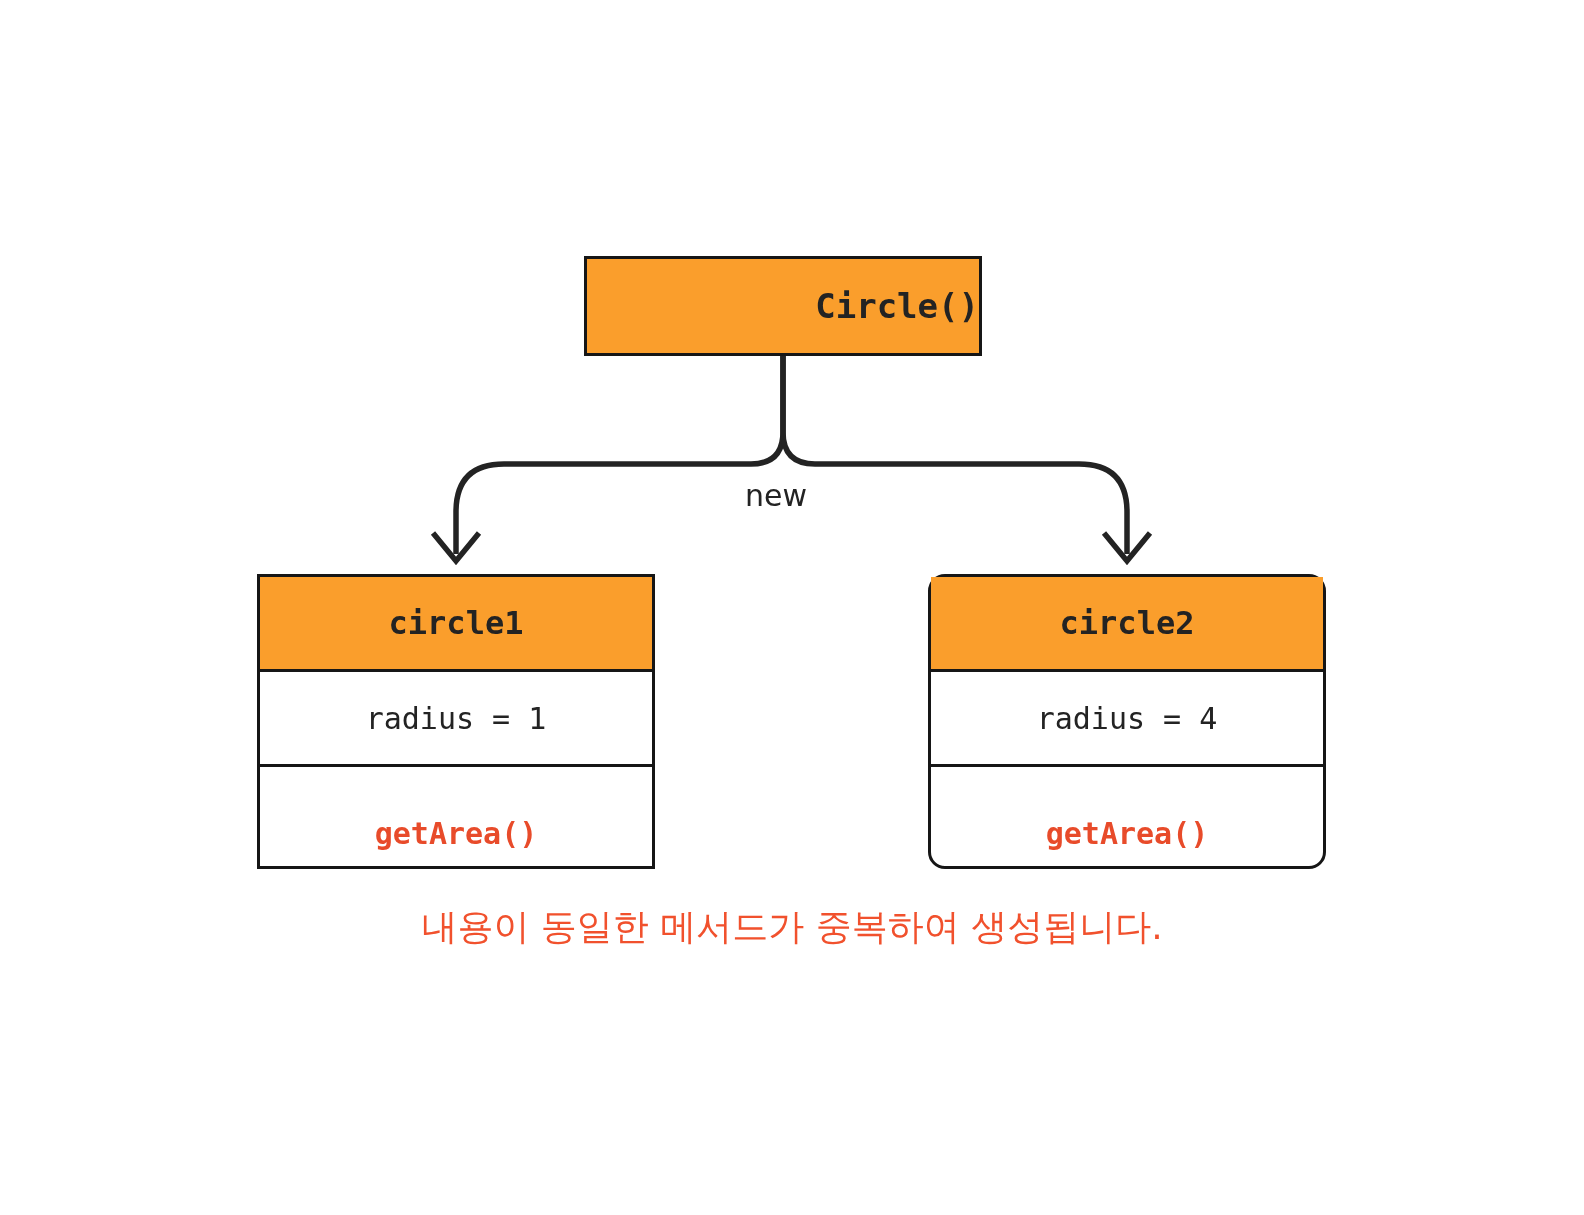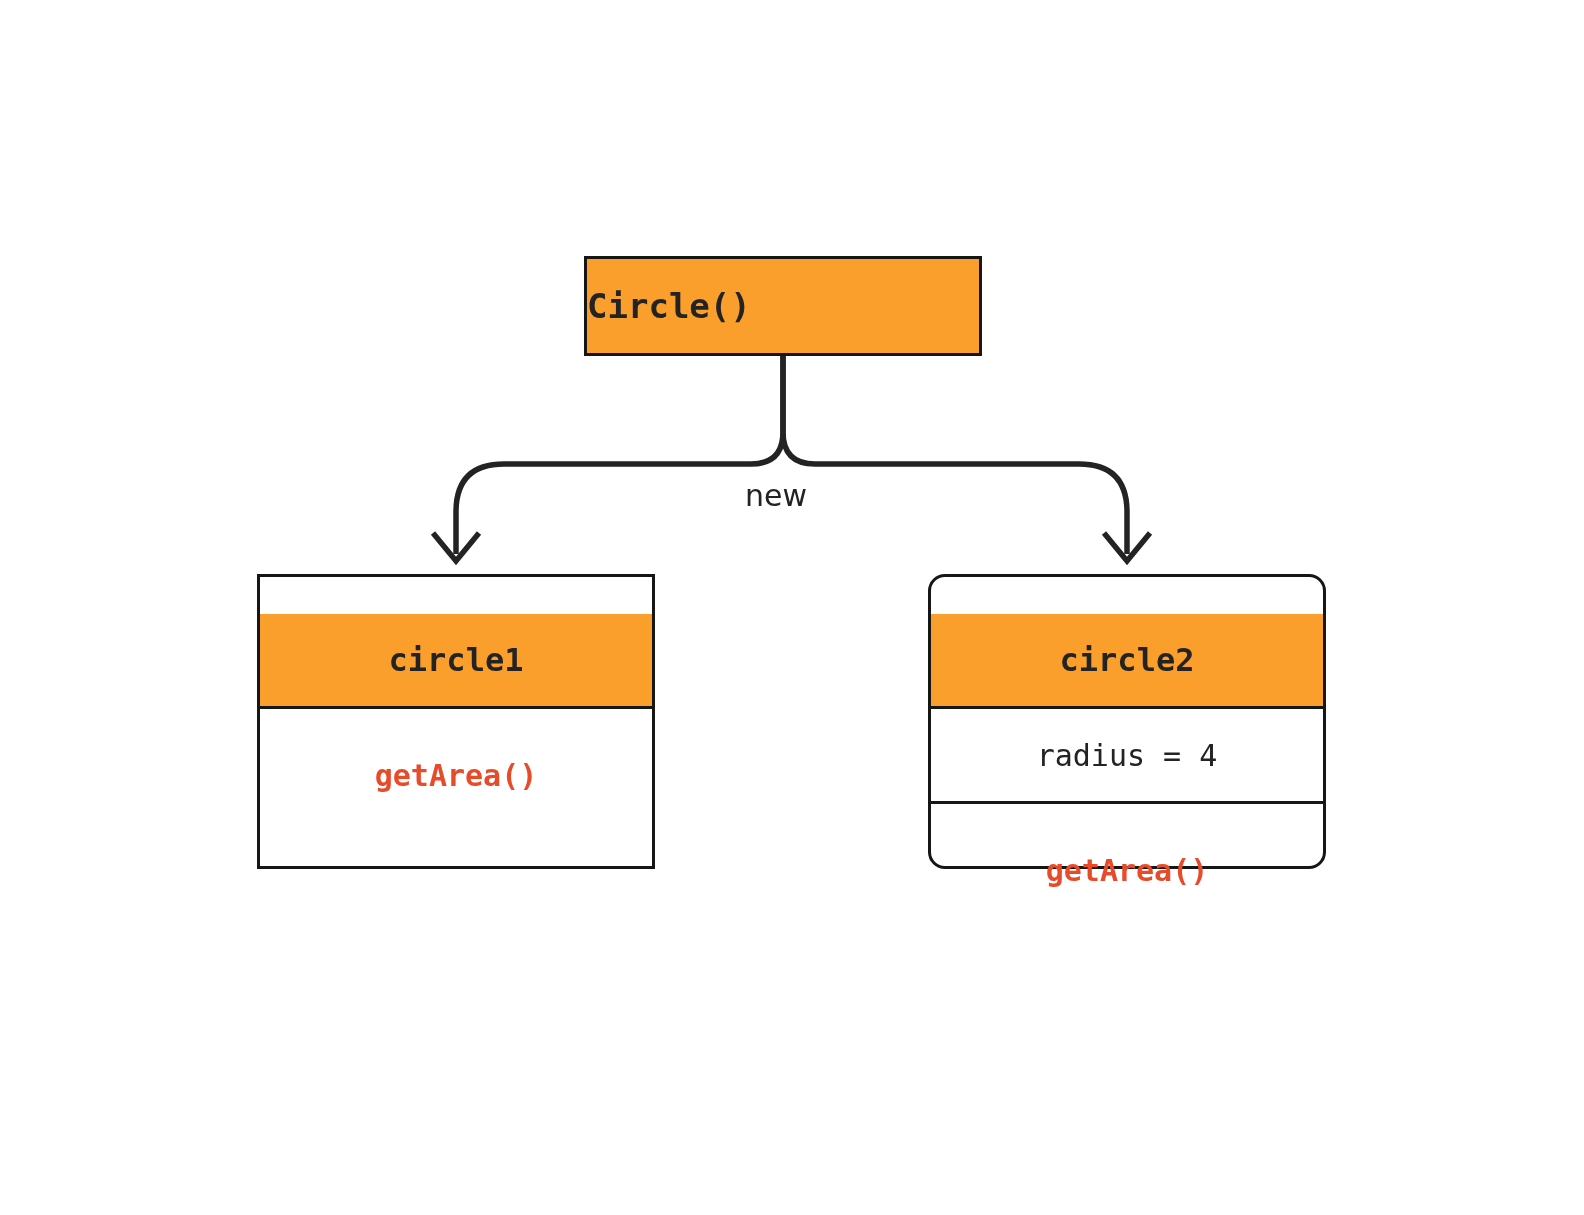--- a/index.html
+++ b/index.html
@@ -41,21 +41,21 @@
   .mono { font-family: "DejaVu Sans Mono", "Liberation Mono", monospace; }
 
   .ctor-box {
     position: absolute;
     left: 584px; top: 256px;
     width: 398px; height: 100px;
     background: var(--box-fill);
     border: 3px solid var(--box-border);
     display: flex;
     align-items: center;
-    justify-content: flex-start;
+    justify-content: flex-end;
     font-family: "DejaVu Sans Mono", "Liberation Mono", monospace;
     font-size: 34px;
     font-weight: 700;
     color: var(--text-dark);
   }
 
   .edge-label {
     position: absolute;
     left: 716px; top: 478px;
     width: 120px;
@@ -81,21 +81,20 @@
     display: flex;
     align-items: center;
     justify-content: center;
   }
   .row.header {
     height: 95px;
     background: var(--box-fill);
     border-bottom: 3px solid var(--box-border);
     font-size: 32px;
     font-weight: 700;
-    margin-top: 37px;
   }
   .row.attr {
     height: 95px;
     border-bottom: 3px solid var(--box-border);
     font-size: 30px;
     font-weight: 500;
   }
   .row.method {
     height: 93px;
     font-size: 30px;
@@ -130,23 +129,25 @@
   </svg>
 
   <div class="ctor-box">
     <span>Circle()</span>
   </div>
 
   <div class="edge-label">new</div>
 
   <div class="instance-box left">
     <div class="row header mono">circle1</div>
+    <div class="row attr mono">radius = 1</div>
     <div class="row method mono">getArea()</div>
   </div>
 
   <div class="instance-box right">
     <div class="row header mono">circle2</div>
     <div class="row attr mono">radius = 4</div>
     <div class="row method mono">getArea()</div>
   </div>
 
+  <div class="caption">내용이 동일한 메서드가 중복하여 생성됩니다.</div>
 
 </div>
 
 </body></html>

